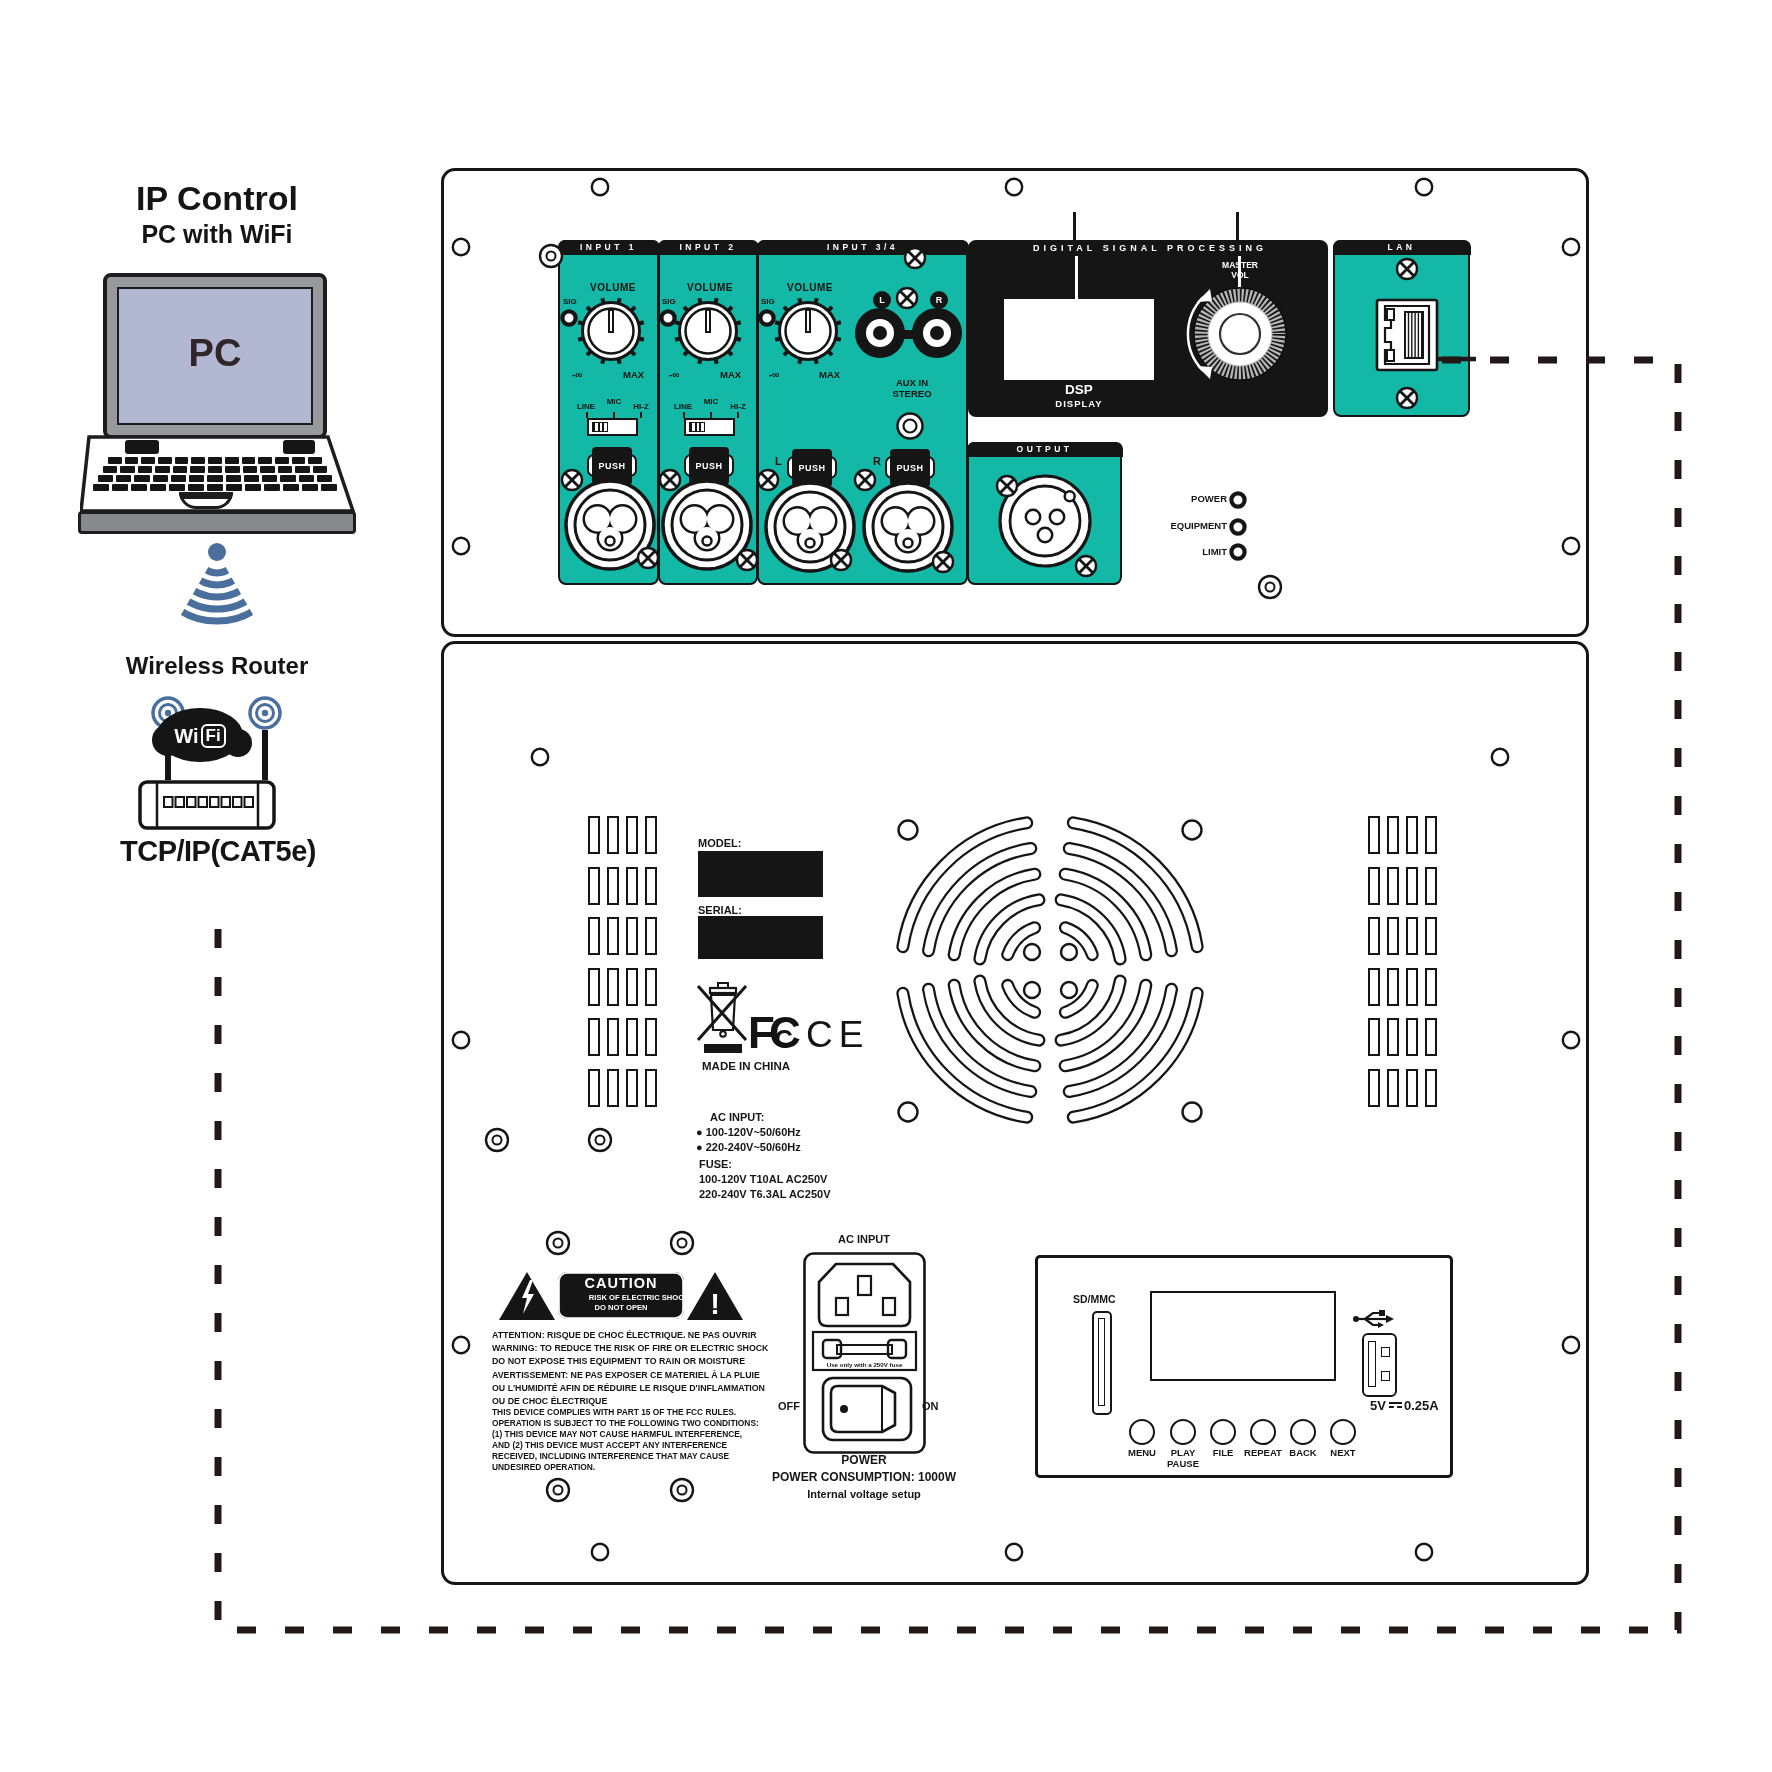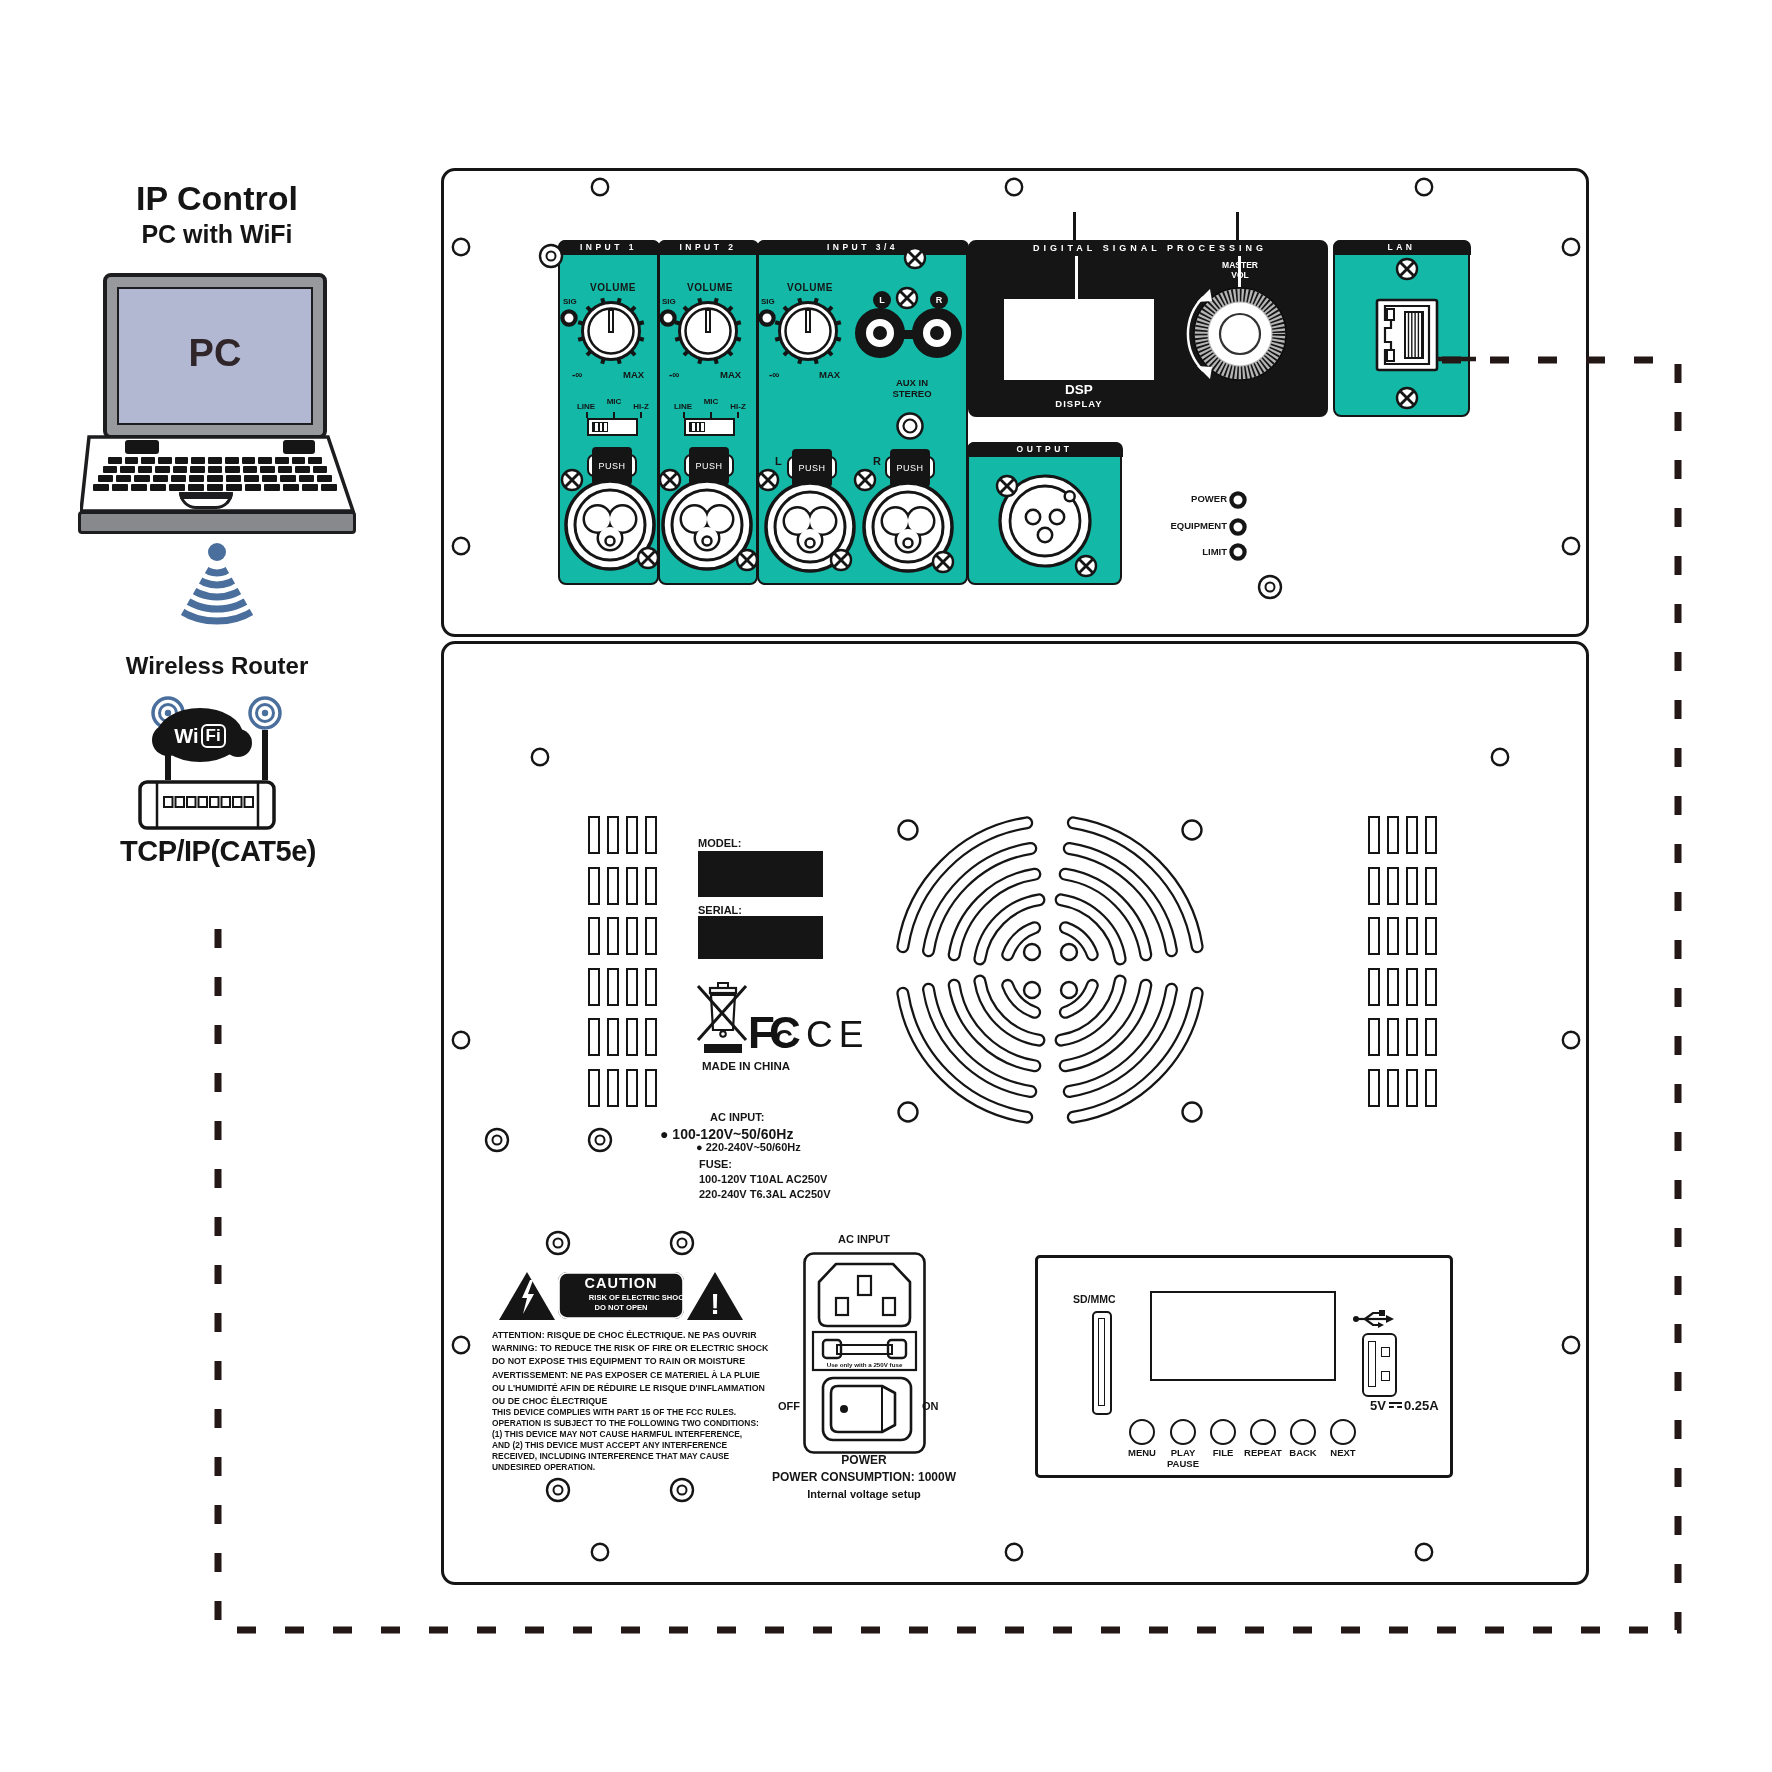--- a/index.html
+++ b/index.html
@@ -9,21 +9,21 @@
 .ctr{transform:translateX(-50%);text-align:left}
 .w{color:#fff}
 .panel{position:absolute;border:3px solid #151515;border-radius:14px;background:#fff}
 .sec{position:absolute;border:2.5px solid #151515;border-radius:8px;background:#14b8a6}
 .hdr{position:absolute;left:-2.5px;top:-2.5px;right:-2.5px;height:15px;background:#151515;color:#fff;font-weight:bold;font-size:8.5px;letter-spacing:3.5px;display:flex;align-items:center;justify-content:center;border-radius:7px 7px 0 0}
 .blk{position:absolute;background:#151515}
 .box{position:absolute;border:2.5px solid #151515;background:#fff}
 .sw{position:absolute;width:51px;height:18px;border:2.5px solid #151515;background:#fff}
 .swk{position:absolute;left:3px;top:1.5px;width:16px;height:10.5px;border:1.8px solid #151515;background:repeating-linear-gradient(90deg,#151515 0 2px,#fff 2px 4.6px)}
 .push{position:absolute;width:50px;height:23px;border:2.5px solid #151515;border-radius:7px;background:#fff;display:flex;align-items:center;justify-content:center}
-.pushin{background:#151515;color:#fff;font-size:9px;font-weight:normal;border-radius:4px;padding:14px 6px;letter-spacing:.5px}
+.pushin{background:#151515;color:#fff;font-size:9px;font-weight:bold;border-radius:4px;padding:14px 6px;letter-spacing:.5px}
 .tick{position:absolute;width:2px;height:6px;background:#151515}
 .mbtn{position:absolute;width:26px;height:26px;border:2.5px solid #151515;border-radius:50%;background:#fff}
 .vents{position:absolute;width:70px;height:292px}
 .vslot{position:absolute;width:12px;height:38px;border:2px solid #151515;background:#fff}
 .kbrow{display:flex;gap:3px;justify-content:center;margin:0 auto 2.5px}
 .key{flex:1;height:6.5px;background:#151515;border-radius:1px}
 .dc{display:inline-block;width:13px;height:8px;border-top:2.6px solid #151515;position:relative;margin:0 2px 0 3px}
 .dc::after{content:"";position:absolute;left:0;top:2.2px;width:13px;border-top:2.6px dashed #151515}
 .cau{position:absolute;width:284px}
 .cl{font-weight:bold;font-size:8.8px;line-height:12.9px;white-space:nowrap;color:#131313}
@@ -407,21 +407,21 @@
     <span style="font-size:44px;margin-left:-4px">C</span>
     <span style="font-size:25px;margin-left:-26px;margin-bottom:4px">C</span>
   </div>
   <div style="position:absolute;left:806px;top:1014px;display:flex;gap:6px;color:#131313;font-size:37px">
     <span>C</span>
       <span>E</span>
   </div>
   <div class="t" style="left:702px;top:1060px;font-size:11.5px">MADE IN CHINA</div>
 
   <div class="t" style="left:710px;top:1112px;font-size:11px">AC INPUT:</div>
-  <div class="t" style="left:660px;top:1127px;font-size:14px">● 100-120V~50/60Hz</div>
+  <div class="t" style="left:696px;top:1127px;font-size:11px">● 100-120V~50/60Hz</div>
   <div class="t" style="left:696px;top:1142px;font-size:11px">● 220-240V~50/60Hz</div>
   <div class="t" style="left:699px;top:1159px;font-size:11px">FUSE:</div>
   <div class="t" style="left:699px;top:1174px;font-size:11px">100-120V T10AL AC250V</div>
   <div class="t" style="left:699px;top:1189px;font-size:11px">220-240V T6.3AL AC250V</div>
 
   <svg style="position:absolute;left:496px;top:1268px" width="62" height="55" viewBox="0 0 62 55">
     <polygon points="31,4 59,52 3,52" fill="#151515"></polygon>
     <polygon points="34,12 26,30 31,30 27,46 38,26 32,26 37,12" fill="#fff"></polygon>
   </svg>
   <div style="position:absolute;left:558px;top:1272px;width:126px;height:47px;background:#151515;border-radius:9px;box-shadow:inset 0 0 0 1.8px #fff">

